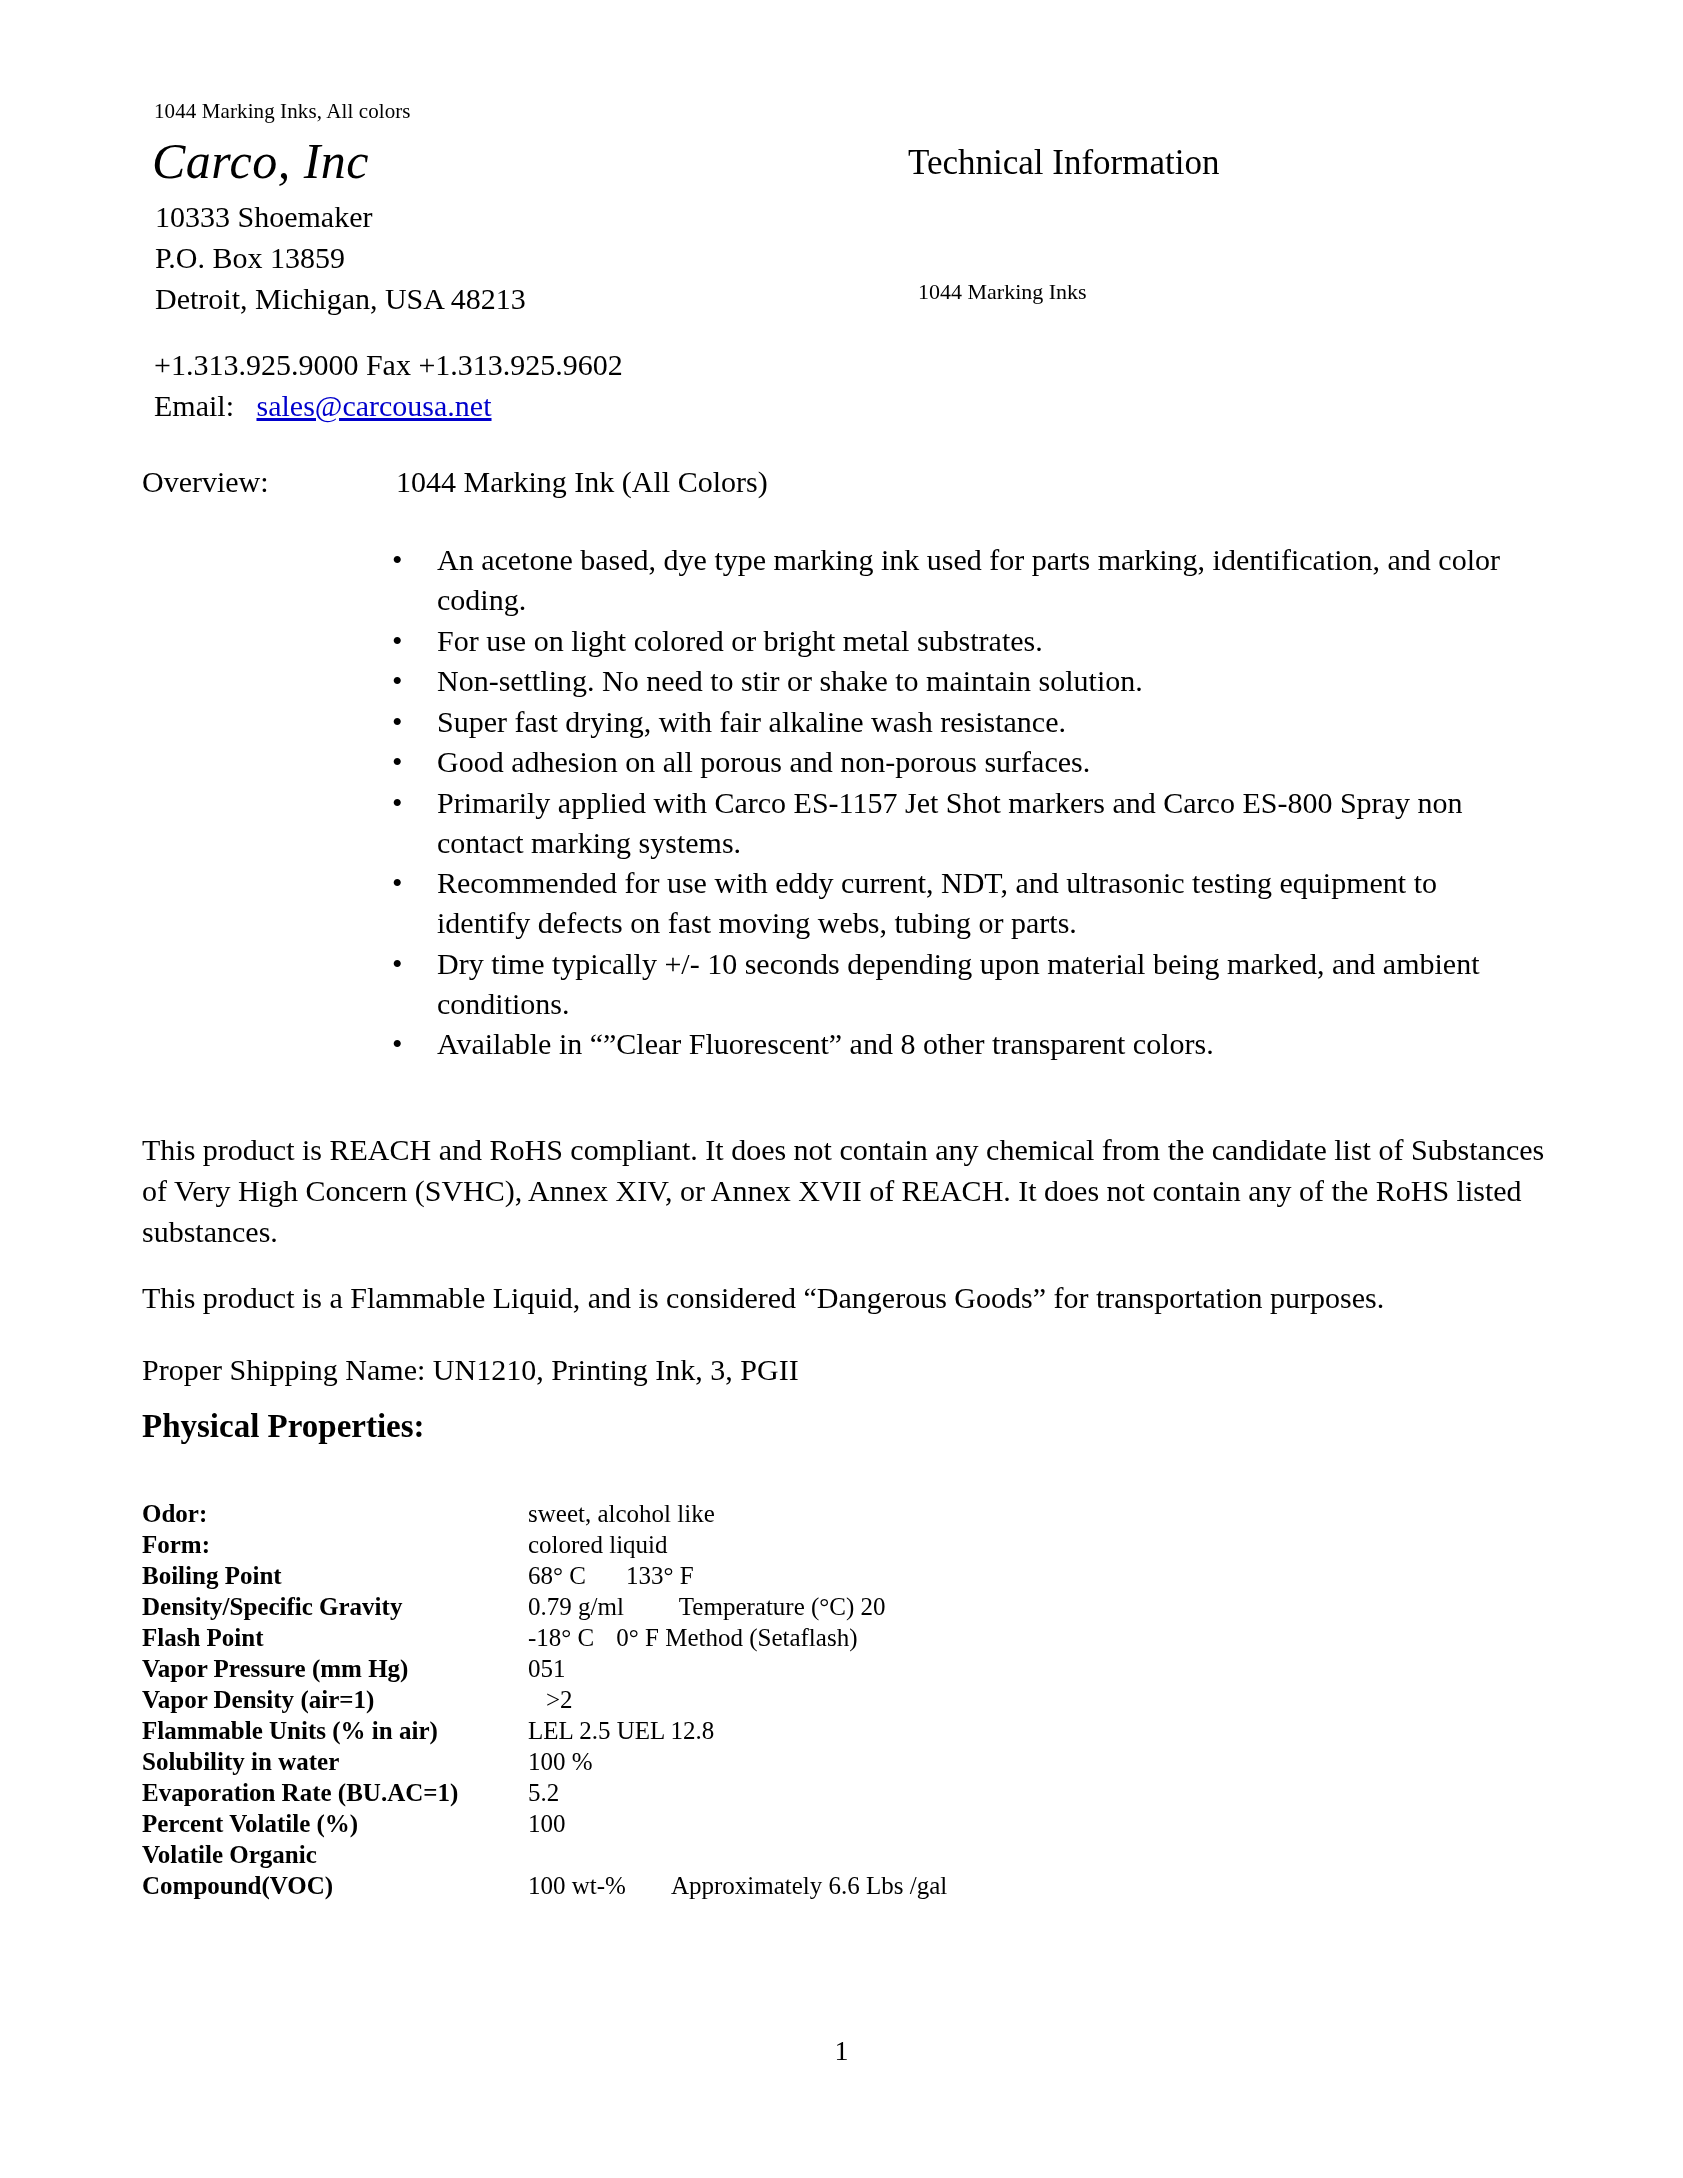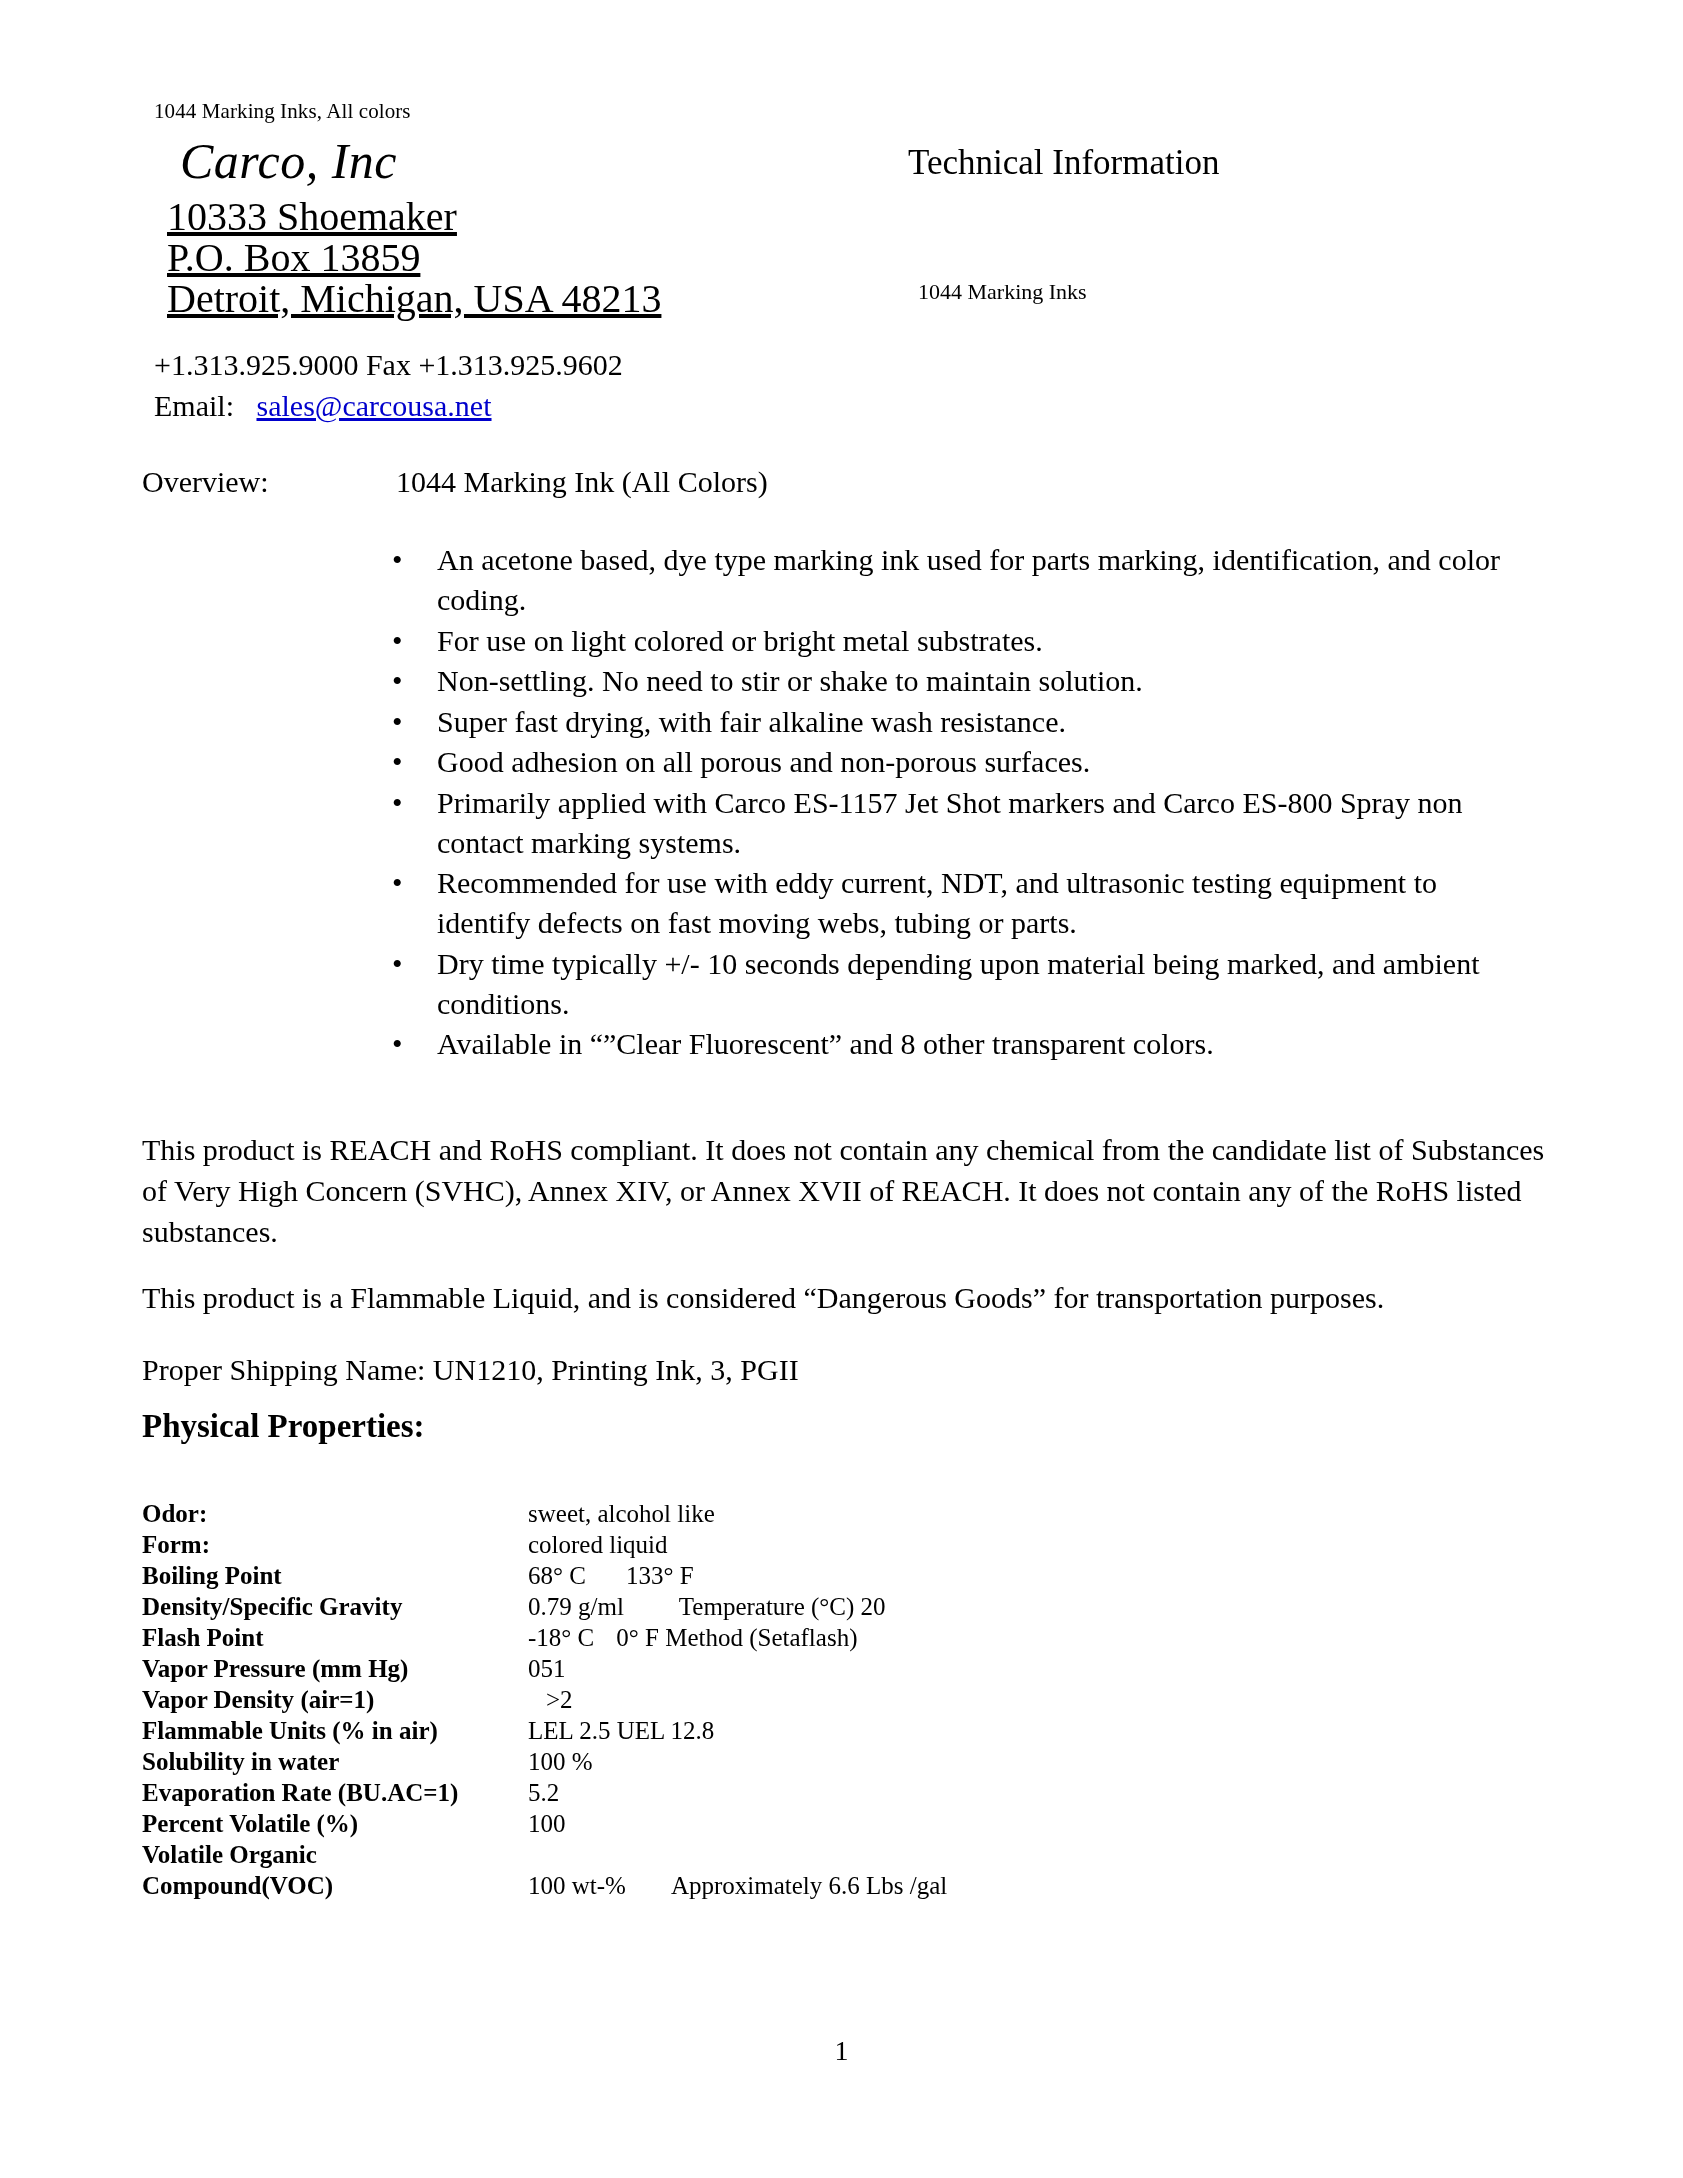--- a/index.html
+++ b/index.html
@@ -40,30 +40,28 @@
   .company-name {
     position: absolute;
     left: 140px;
     top: 123px;
     font-family: "Liberation Serif", "DejaVu Serif", serif;
     font-style: italic;
     font-size: 50px;
     line-height: 53px;
     letter-spacing: 0.5px;
     white-space: nowrap;
-    margin-left: 28px;
   }
   .address {
     position: absolute;
-    left: 155px;
+    left: 143px;
     top: 184px;
-    font-size: 40px;
+    font-size: 30px;
     line-height: 41px;
     white-space: nowrap;
-    text-decoration: underline;
   }
   .address div { white-space: nowrap; }
 
   .contact {
     position: absolute;
     left: 142px;
     top: 332px;
     font-size: 30px;
     line-height: 41px;
   }

